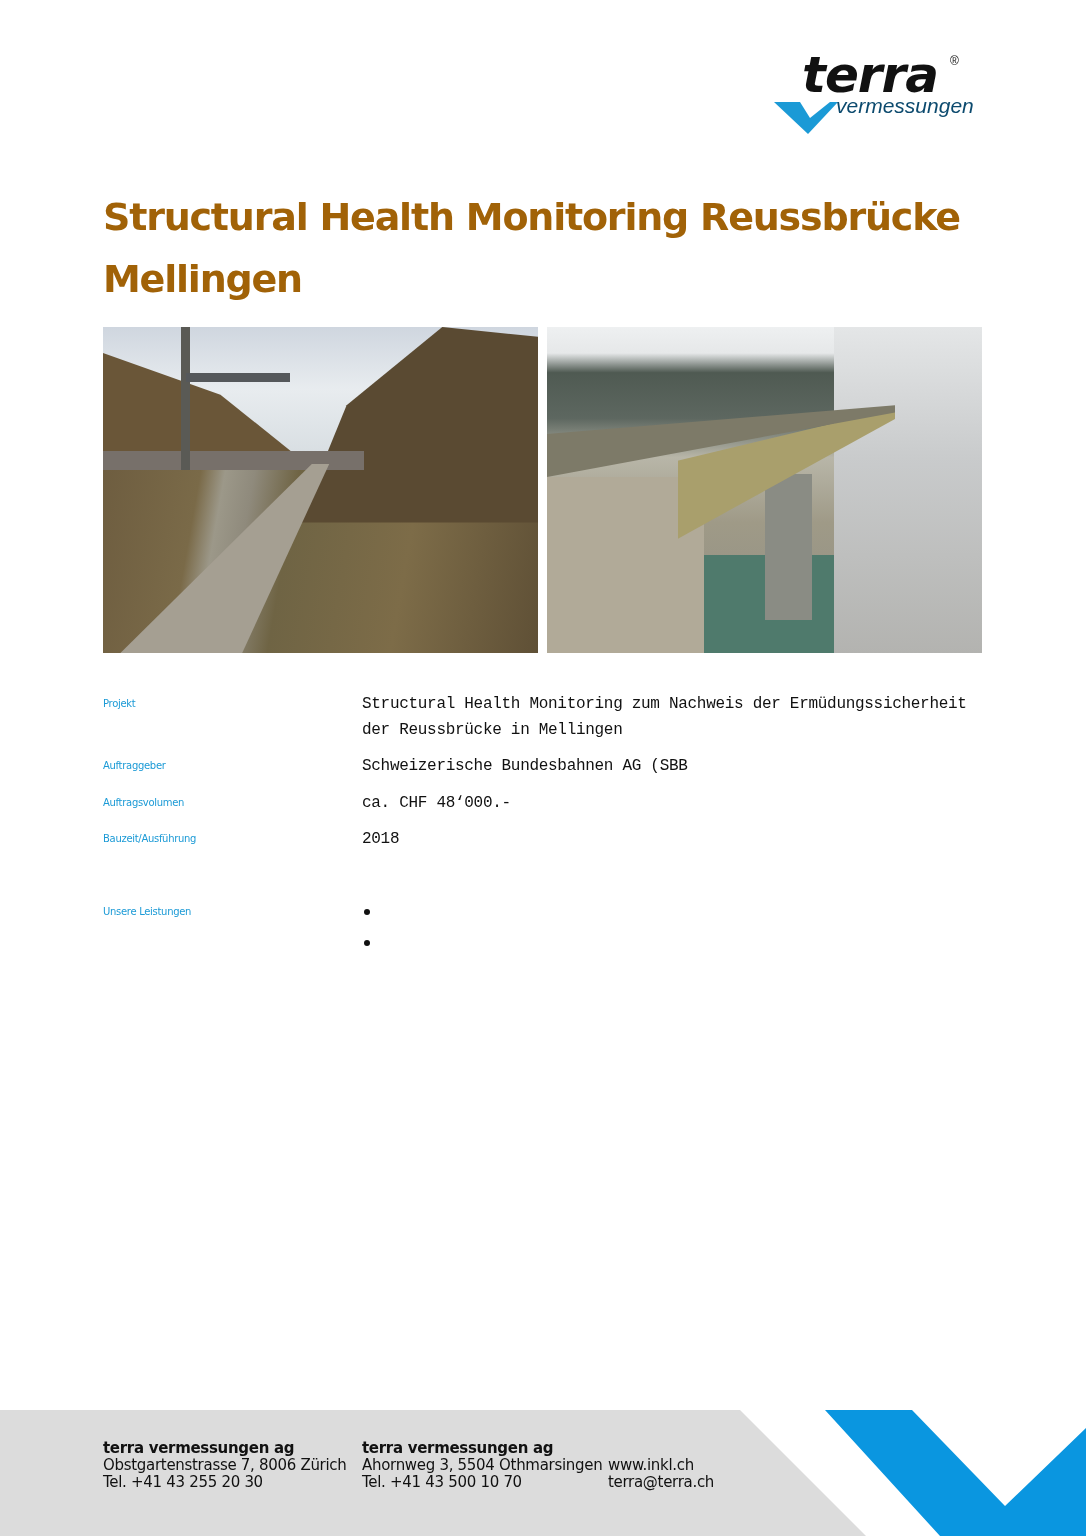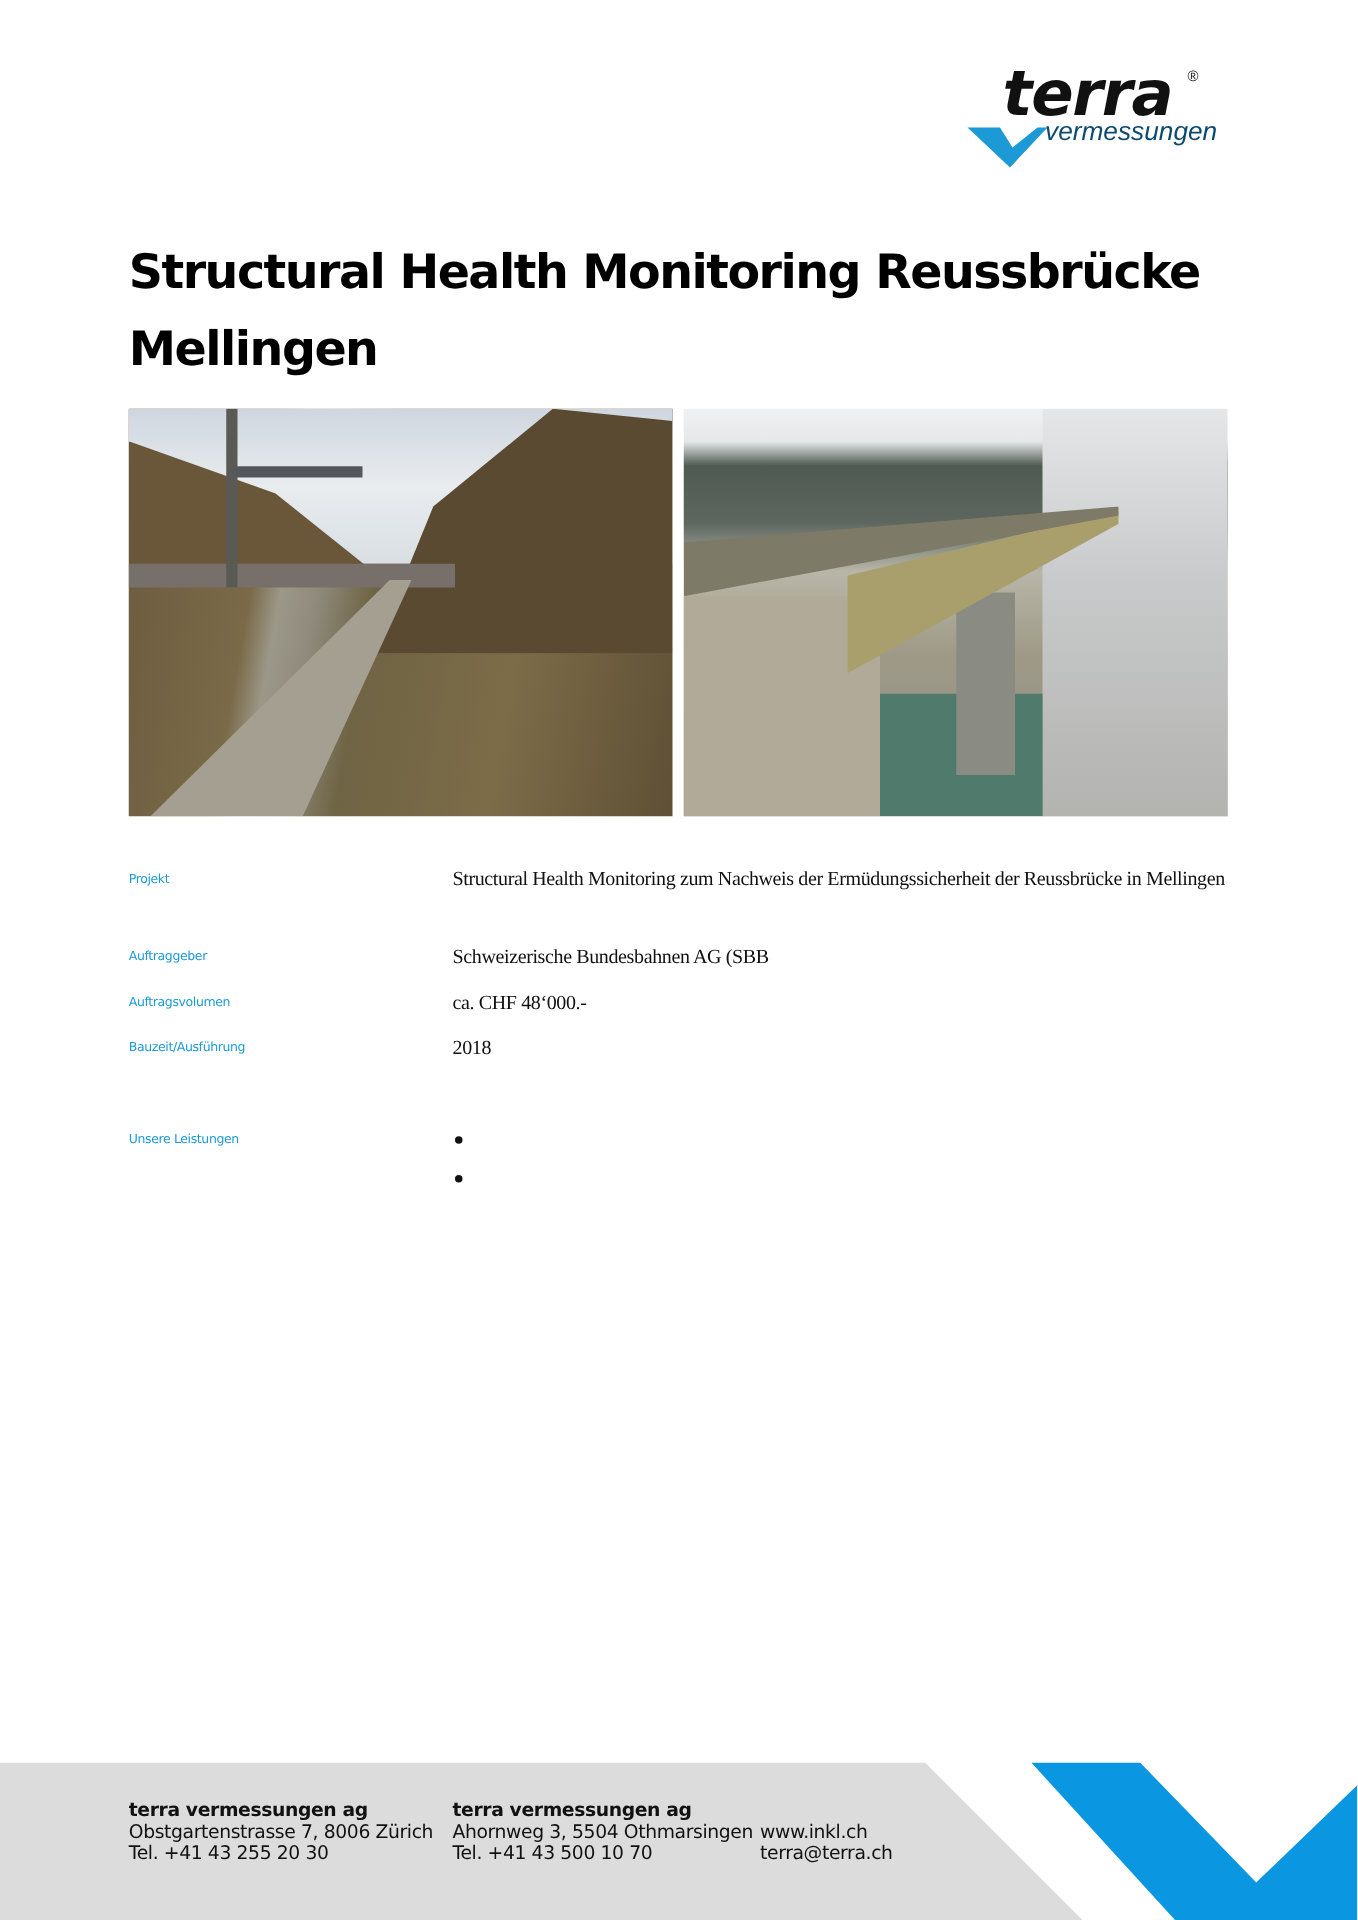--- a/index.html
+++ b/index.html
@@ -5,21 +5,21 @@
   html, body { margin:0; padding:0; }
   body { width:1086px; height:1536px; position:relative; background:#fff; overflow:hidden;
          font-family:"Liberation Sans", sans-serif; color:#111; }
   .logo { position:absolute; left:772px; top:52px; width:215px; height:85px;text-align:right; }
   .logo .terra { position:absolute; left:30px; top:-6px; font-family:"DejaVu Sans", sans-serif;
         font-weight:bold; font-style:italic; font-size:50px; letter-spacing:-1px; color:#111; }
   .logo .reg { position:absolute; left:178px; top:2px; font-size:12px; }
   .logo .verm { position:absolute; left:64px; top:42px; font-style:italic; font-size:21px; color:#0c4a6e; }
   .logo svg { position:absolute; left:0; top:46px; }
   h1 { position:absolute; left:103px; top:186px; margin:0; width:900px; font-family:"DejaVu Sans", sans-serif;
-       font-weight:bold; font-size:38px; line-height:62px; letter-spacing:-1.2px; color:#000000; }
+       font-weight:bold; font-size:38px; line-height:62px; letter-spacing:-1.2px; color:#a16207; }
   .photo { position:absolute; top:327px; height:326px; width:435px; overflow:hidden; }
   .photo1 { left:103px;
     background:
       linear-gradient(180deg, rgba(0,0,0,0) 0%, rgba(0,0,0,0) 38%, rgba(80,70,50,0.0) 38%),
       linear-gradient(100deg, #6b5a3e 0%, #7a6a48 25%, #9c9889 30%, #8f8a7c 36%, #6f6444 45%, #7d6c48 70%, #5f5036 100%); }
   .photo1 .sky { position:absolute; left:0; top:0; width:100%; height:38%;
     background:linear-gradient(180deg,#cfd6df 0%,#e8ecef 50%,#d9dfe3 100%); }
   .photo1 .hillL { position:absolute; left:0; top:8%; width:45%; height:32%; background:#6a5638; clip-path:polygon(0 0,60% 40%,100% 100%,0 100%); }
   .photo1 .hillR { position:absolute; right:0; top:0; width:55%; height:60%; background:#5a4a32; clip-path:polygon(20% 40%,60% 0,100% 5%,100% 100%,0 100%); }
   .photo1 .track { position:absolute; left:0; top:38%; width:60%; height:6%; background:#77706a; }
@@ -33,21 +33,21 @@
   .photo2 .deck { position:absolute; left:0; top:24%; width:80%; height:22%; background:#7d7a68;
     clip-path:polygon(0 40%,100% 0,100% 10%,0 100%); }
   .photo2 .girder { position:absolute; left:30%; top:25%; width:50%; height:40%; background:#a99f6c;
     clip-path:polygon(0 40%,100% 0,100% 8%,0 100%); }
   .photo2 .abut { position:absolute; left:0; top:46%; width:36%; height:54%; background:#b1aa98; }
   .photo2 .pier { position:absolute; left:50%; top:45%; width:11%; height:45%; background:#8a8c84; }
   .photo2 .water { position:absolute; left:36%; top:70%; width:30%; height:30%; background:#4f7a6c; }
   .info { position:absolute; left:103px; width:880px; }
   .row { position:absolute; left:0; font-size:17px; line-height:26px; }
   .label { position:absolute; left:0; width:250px; color:#1b9ad6; font-family:"DejaVu Sans", sans-serif; font-size:10px; letter-spacing:-0.3px; }
-  .value { position:absolute; left:259px; width:620px; font-family:Liberation Serif, serif; font-size:16px; letter-spacing:-0.3px; color:#111; }
+  .value { position:absolute; left:259px; width:620px; font-family:Liberation Mono, monospace; font-size:16px; letter-spacing:-0.3px; color:#111; }
   .bullets { position:absolute; left:259px; margin:0; padding:0; list-style:none; width:640px; }
   .bullets li { position:relative; padding-left:33px; height:31px; line-height:26px; font-family:"DejaVu Sans", sans-serif; font-size:16px; letter-spacing:-0.3px; }
   .bullets li .dot { position:absolute; left:2px; top:10px; width:6px; height:6px; background:#111; border-radius:50%; }
   .footer-band { position:absolute; left:0; top:1410px; width:1086px; height:126px; }
   .footer-text { position:absolute; top:1440px; font-size:15px; line-height:17px; font-family:"DejaVu Sans", sans-serif; letter-spacing:-0.3px; color:#111; }
   .footer-text b { font-weight:bold; }
 </style>
 </head>
 <body>
 

